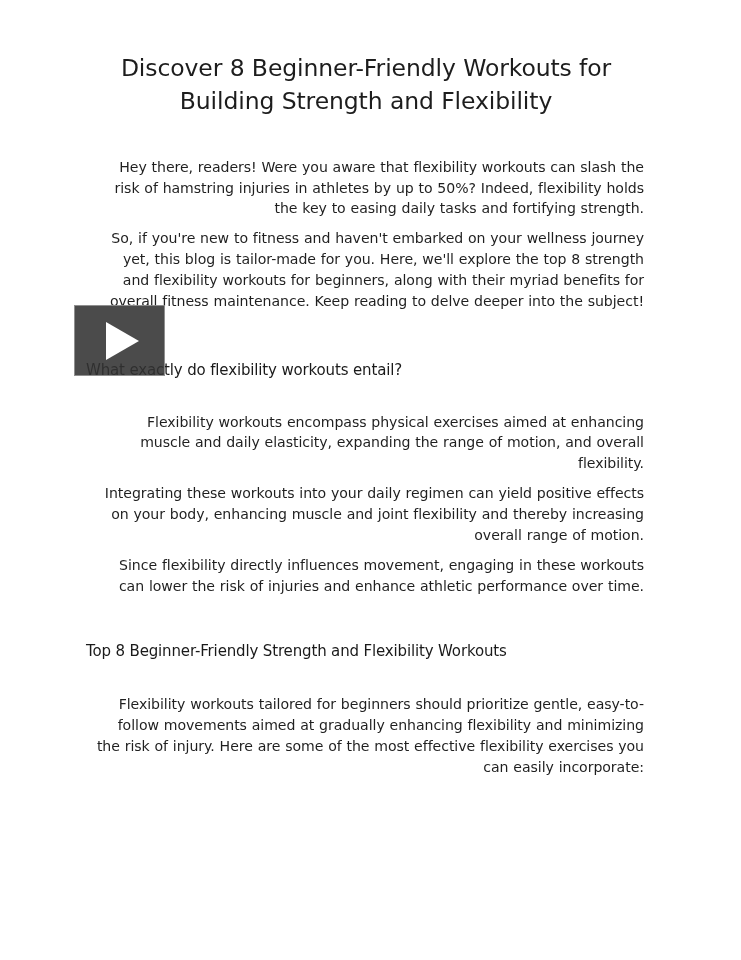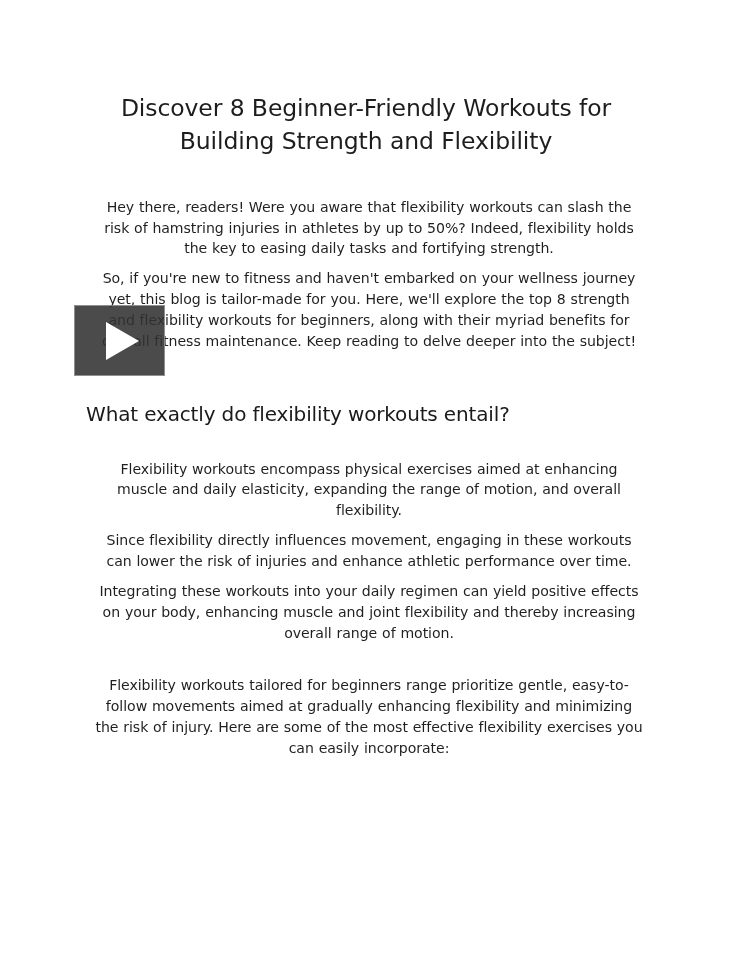--- a/index.html
+++ b/index.html
@@ -24,56 +24,56 @@
 
   .content {
     position: absolute;
     left: 86px;
     top: 0;
     width: 566px;
   }
 
   
   .doc-title {
-    margin: 16px;
-    padding-top: 76px;
+    margin: 0;
+    padding-top: 52px;
     font-size: 23.5px;
     font-weight: 400;
     line-height: 1.42;
     color: #1d1d1d;
     text-align: center;
     letter-spacing: -0.1px;
     width: 556px;
     margin-left: 2px;
   }
 
   
   .para {
     margin: 8px;
     font-size: 14.1px;
     font-weight: 400;
     line-height: 1.48;
     color: #1f1f1f;
-    text-align: center;
+    text-align: right;
     letter-spacing: -0.05px;
     word-spacing: 0.4px;
   }
 
   .para + .para {
     margin-top: 9px;
   }
 
   .intro-block {
     margin-top: 38px;
   }
 
   
   .section-heading {
     margin: 0;
-    font-size: 20px;
+    font-size: 15px;
     font-weight: 400;
     line-height: 1.4;
     color: #1a1a1a;
     letter-spacing: -0.15px;
   }
 
   .heading-1 { margin-top: 48px; }
   .heading-2 { margin-top: 45px; }
 
   .section-body-1 { margin-top: 31px; }
@@ -117,27 +117,28 @@
 
     <div class="intro-block">
       <p class="para">Hey there, readers! Were you aware that flexibility workouts can slash the risk of hamstring injuries in athletes by up to 50%? Indeed, flexibility holds the key to easing daily tasks and fortifying strength.</p>
       <p class="para">So, if you're new to fitness and haven't embarked on your wellness journey yet, this blog is tailor-made for you. Here, we'll explore the top 8 strength and flexibility workouts for beginners, along with their myriad benefits for overall fitness maintenance. Keep reading to delve deeper into the subject!</p>
     </div>
 
     <h2 class="section-heading heading-1">What exactly do flexibility workouts entail?</h2>
 
     <div class="section-body-1">
       <p class="para">Flexibility workouts encompass physical exercises aimed at enhancing muscle and daily elasticity, expanding the range of motion, and overall flexibility.</p>
+      <p class="para">Integrating these workouts into your daily regimen can yield positive effects on your body, enhancing muscle and joint flexibility and thereby increasing overall range of motion.</p>
       <p class="para">Since flexibility directly influences movement, engaging in these workouts can lower the risk of injuries and enhance athletic performance over time.</p>
-      <p class="para">Integrating these workouts into your daily regimen can yield positive effects on your body, enhancing muscle and joint flexibility and thereby increasing overall range of motion.</p>
     </div>
 
+    <h2 class="section-heading heading-2">Top 8 Beginner-Friendly Strength and Flexibility Workouts</h2>
 
     <div class="section-body-2">
-      <p class="para">Flexibility workouts tailored for beginners range prioritize gentle, easy-to-follow movements aimed at gradually enhancing flexibility and minimizing the risk of injury. Here are some of the most effective flexibility exercises you can easily incorporate:</p>
+      <p class="para">Flexibility workouts tailored for beginners should prioritize gentle, easy-to-follow movements aimed at gradually enhancing flexibility and minimizing the risk of injury. Here are some of the most effective flexibility exercises you can easily incorporate:</p>
     </div>
 
   </div>
 
   <div class="video-overlay">
     <span class="play-triangle"></span>
   </div>
 
 </div>
 

